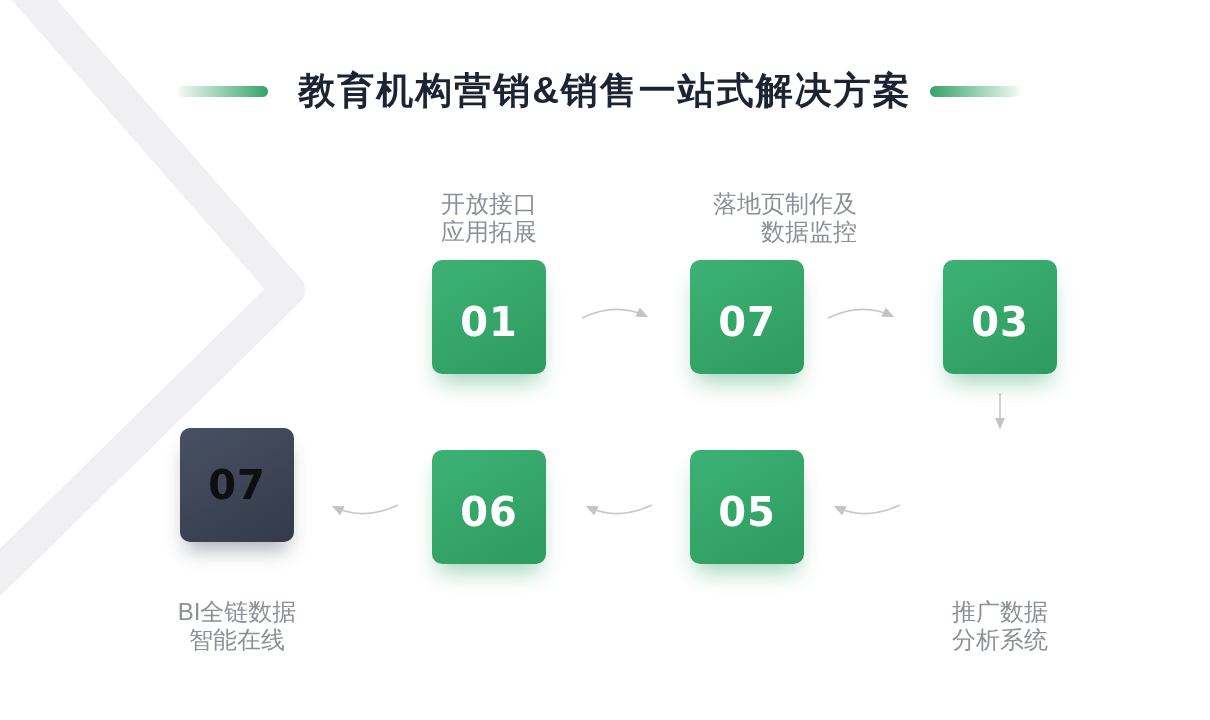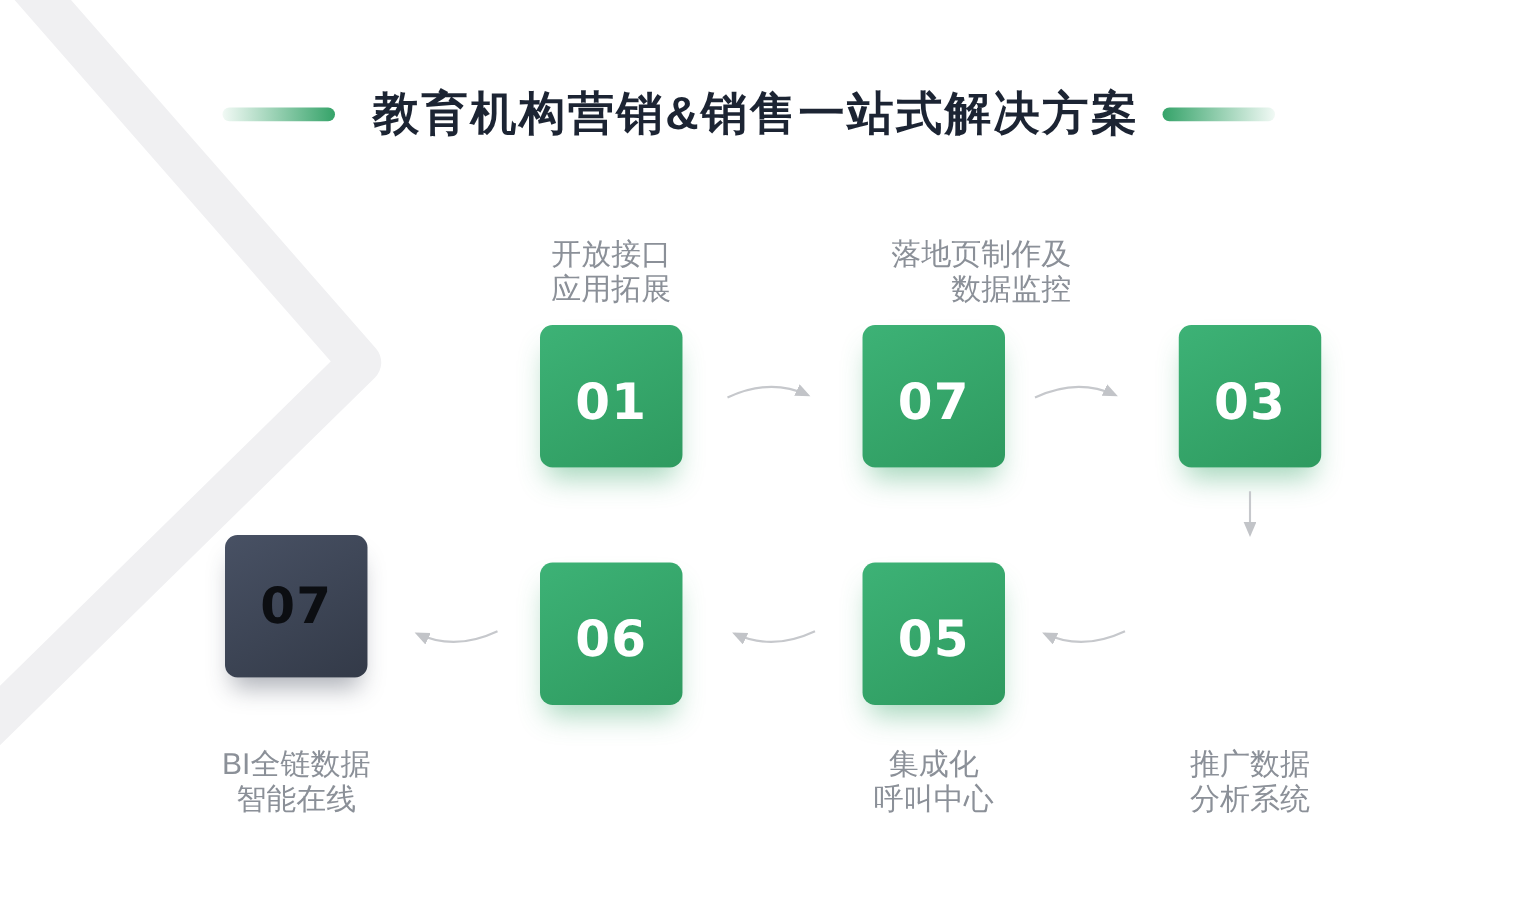--- a/index.html
+++ b/index.html
@@ -128,22 +128,20 @@
   </div>
   <div class="square green s06">
     <span class="num">06</span>
   </div>
   <div class="square dark s07">
     <span class="num">07</span>
   </div>
 
   <div class="step-label l04">推广数据
 分析系统</div>
-  <div class="step-label l05">集成化
-呼叫中心</div>
   <div class="step-label l07">BI全链数据
 智能在线</div>
 
   <svg class="arrow a12" width="80" height="40" viewBox="0 0 80 40" aria-hidden="true">
     <path d="M4,26 Q38,10 68,24" marker-end="url(#ah)"></path>
   </svg>
   <svg class="arrow a23" width="80" height="40" viewBox="0 0 80 40" aria-hidden="true">
     <path d="M4,26 Q38,10 68,24" marker-end="url(#ah)"></path>
   </svg>
   <svg class="arrow a34" width="24" height="46" viewBox="0 0 24 46" aria-hidden="true">

